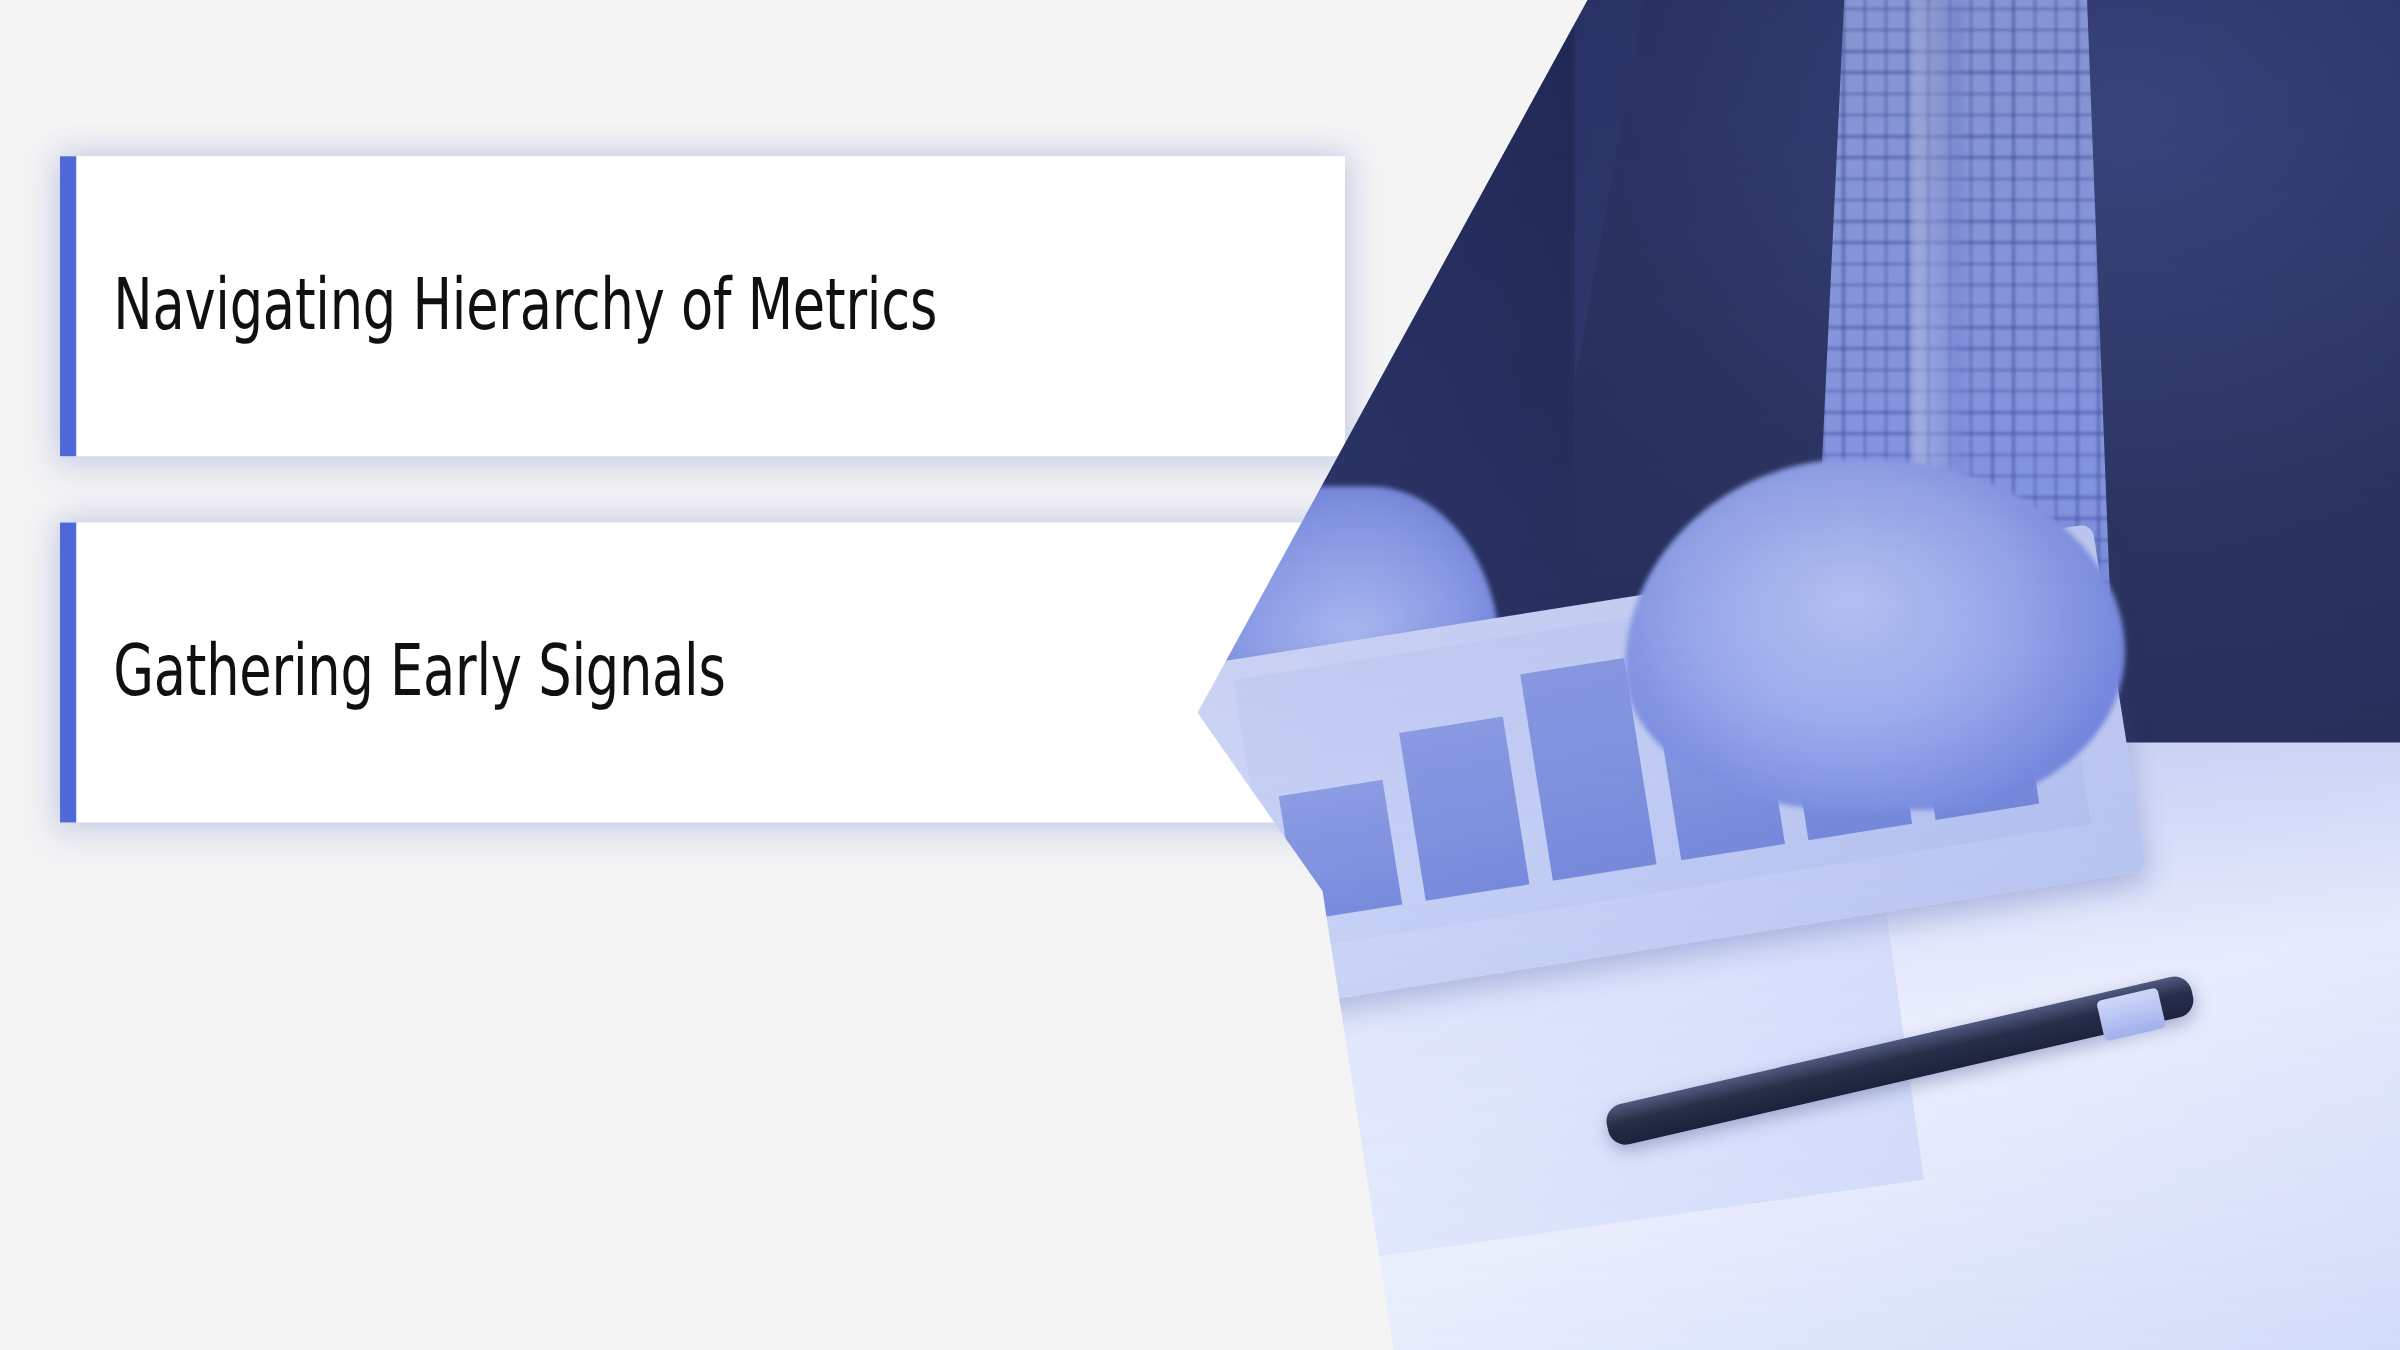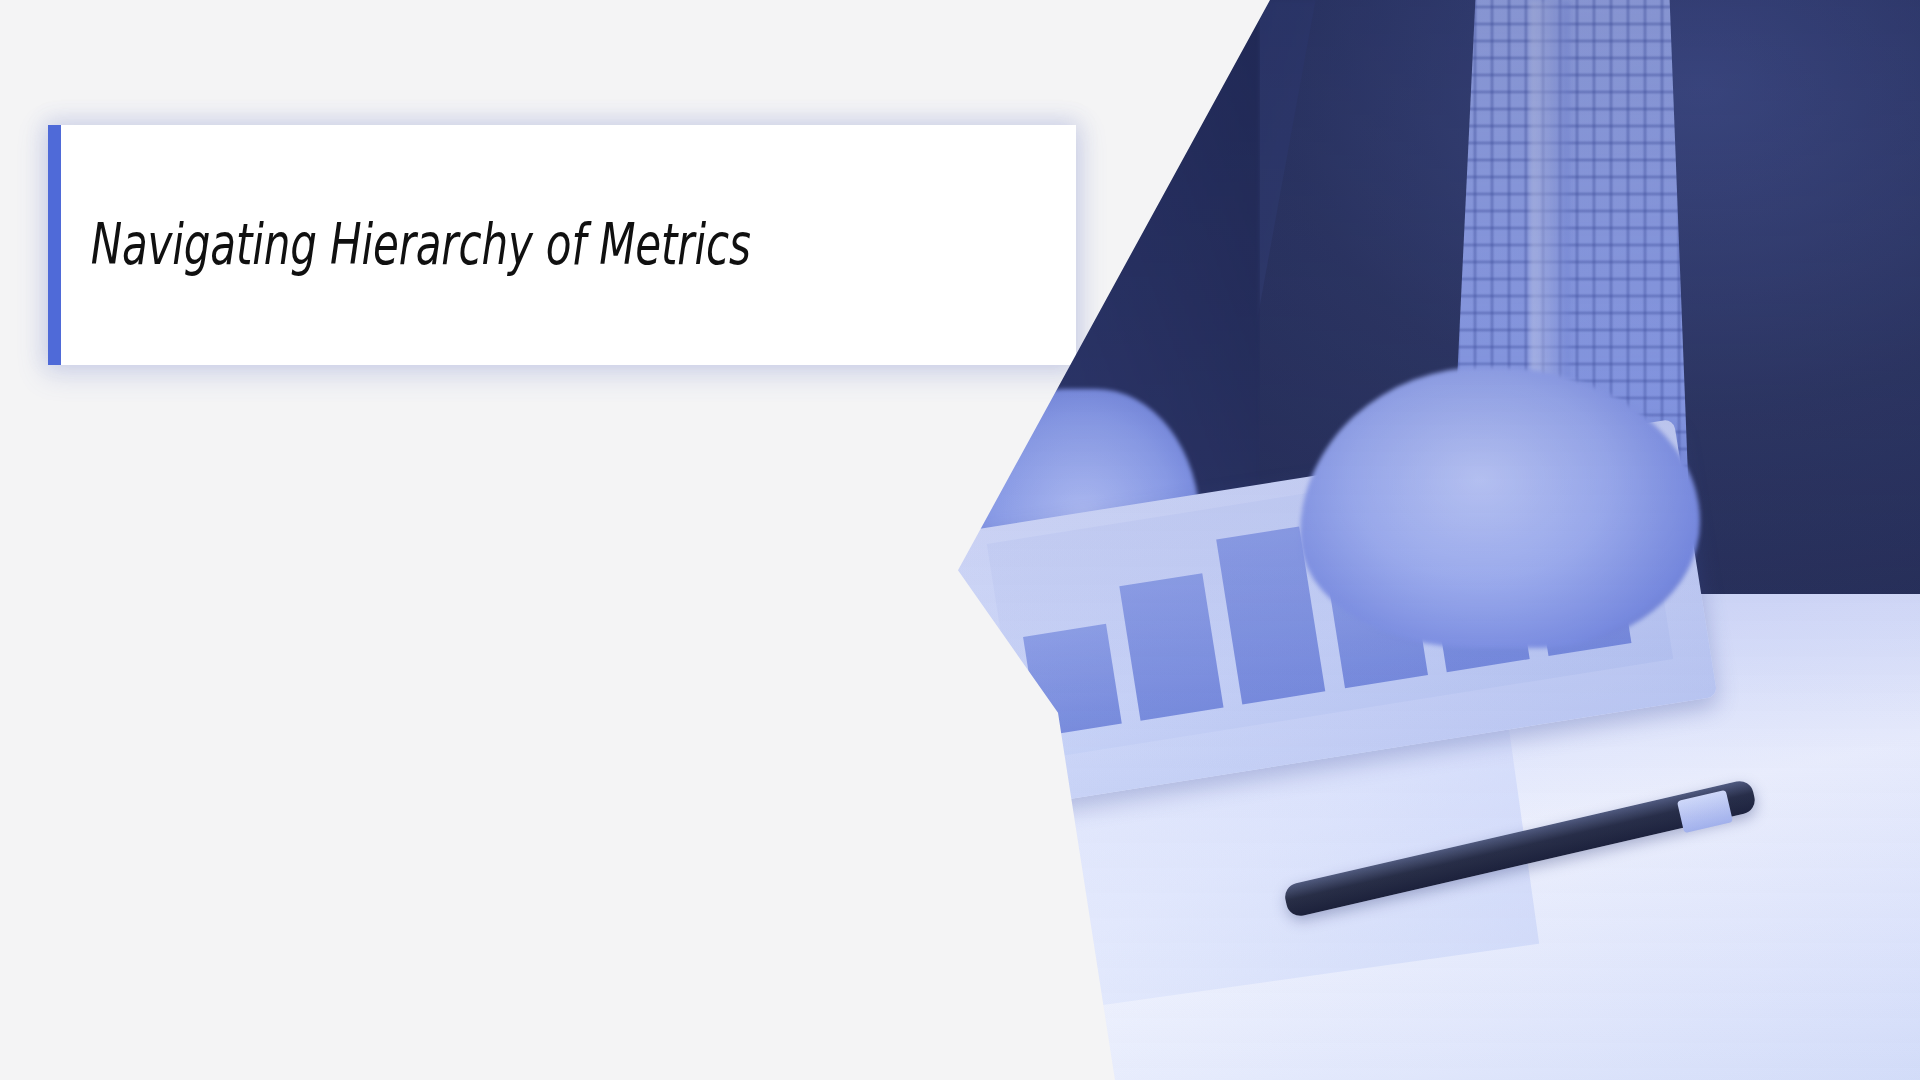--- a/index.html
+++ b/index.html
@@ -36,21 +36,20 @@
     position: relative;
     width: 1028px;
     height: 240px;
     background: #ffffff;
     margin-bottom: 53px;
     box-shadow: 0 6px 26px 4px rgba(86, 104, 190, 0.20),
                 0 -4px 20px 2px rgba(86, 104, 190, 0.13);
     display: flex;
     align-items: center;
     box-sizing: border-box;
-    font-style: italic;
   }
 
   .card-accent {
     position: absolute;
     left: 0;
     top: 0;
     width: 13px;
     height: 100%;
     background: #4f6ad8;
   }
@@ -235,20 +234,24 @@
 <div id="slide">
 
   <div id="card-list">
 
     <div class="card">
       <span class="card-accent"></span>
       <span class="card-label">Navigating Hierarchy of Metrics</span>
     </div>
 
 
+    <div class="card">
+      <span class="card-accent"></span>
+      <span class="card-label">Gathering Early Signals</span>
+    </div>
 
   </div>
 
   <div id="photo-panel">
     <div class="ph-layer" id="ph-base"></div>
     <div class="ph-layer" id="ph-lapel-left"></div>
     <div class="ph-layer" id="ph-lapel-right"></div>
     <div class="ph-layer" id="ph-shirt"></div>
     <div class="ph-layer" id="ph-placket"></div>
     <div class="ph-layer" id="ph-desk"></div>

